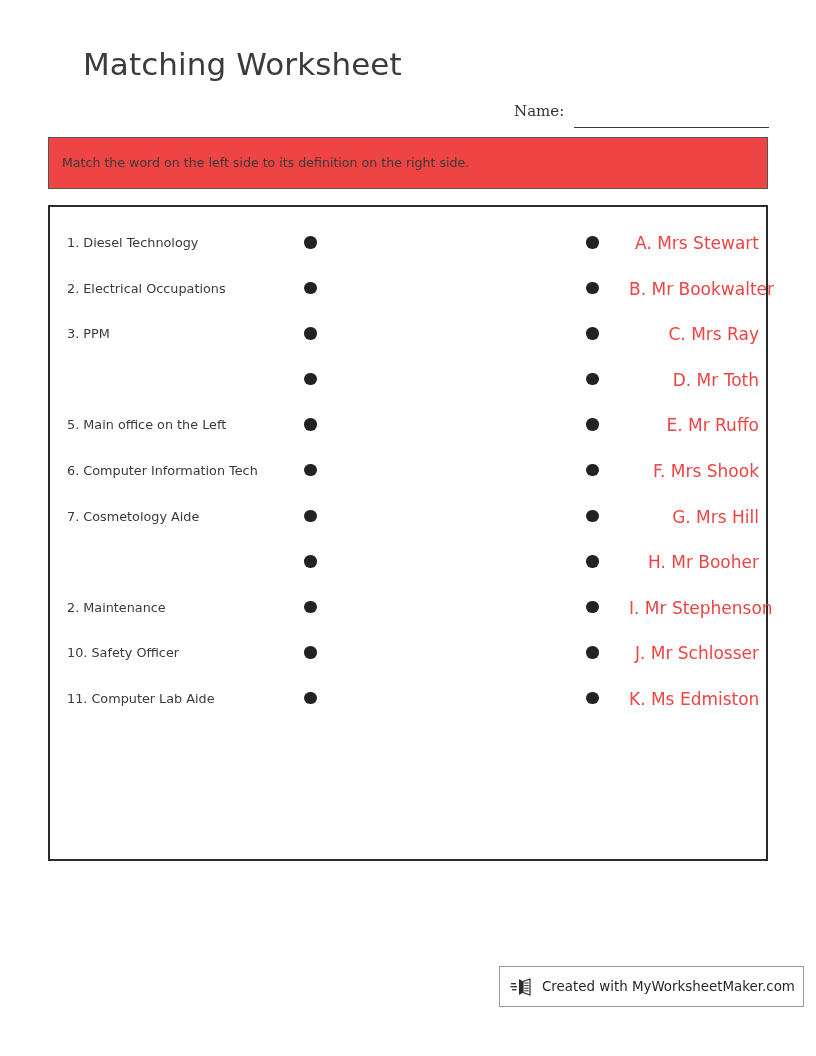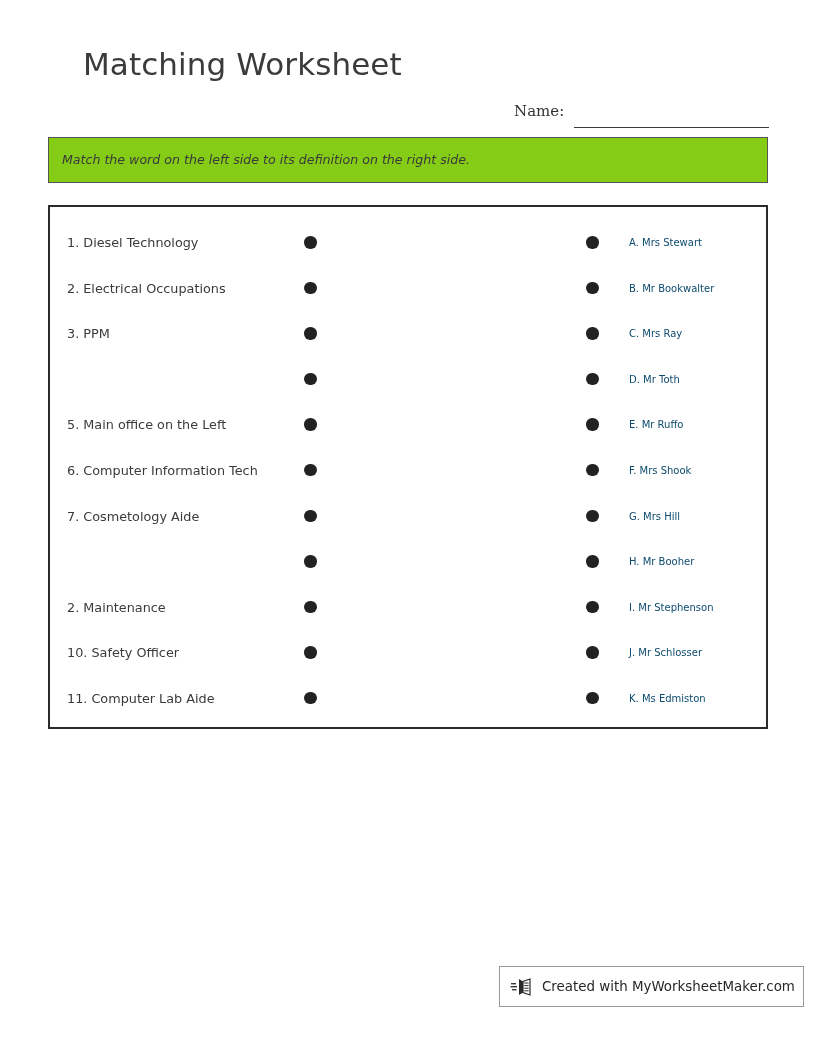--- a/index.html
+++ b/index.html
@@ -68,43 +68,42 @@
     top: 27px;
     border-bottom: 1.6px solid #3a3a3a;
   }
 
   
   .instruction-box {
     position: absolute;
     left: 48px;
     top: 137px;
     width: 720px;
-    height: 46px;
+    height: 52px;
     border: 1.4px solid #ararar;
     border: 1.4px solid #555555;
     box-sizing: border-box;
-    background: #84cc16;
+    background: #ef4444;
     display: flex;
     align-items: center;
-    font-style: italic;
   }
   .instruction-text {
     padding-left: 13px;
     font-size: 12.6px;
     line-height: 16px;
     color: #3a3a3a;
   }
 
   
   .match-panel {
     position: absolute;
     left: 48px;
     top: 205px;
     width: 720px;
-    height: 524px;
+    height: 656px;
     border: 2px solid #2b2b2b;
     box-sizing: border-box;
     background: #ffffff;
   }
   .rows {
     position: absolute;
     left: 0;
     top: 0;
     width: 100%;
   }
@@ -130,24 +129,25 @@
     background: #222222;
     top: 1px;
   }
   .dot-left { left: 254px; }
   .dot-right { left: 536px; }
   .right-label {
     position: absolute;
     left: 579px;
     top: 0;
     width: 130px;
-    font-size: 10px;
+    font-size: 17px;
     line-height: 16px;
-    color: #0c4a6e;
-    white-space: nowrap;
+    color: #ef4444;
+    white-space: nowrap;
+    text-align: right;
   }
 
   
   .footer-badge {
     position: absolute;
     left: 499px;
     top: 966px;
     width: 305px;
     height: 41px;
     border: 1.3px solid #999999;

